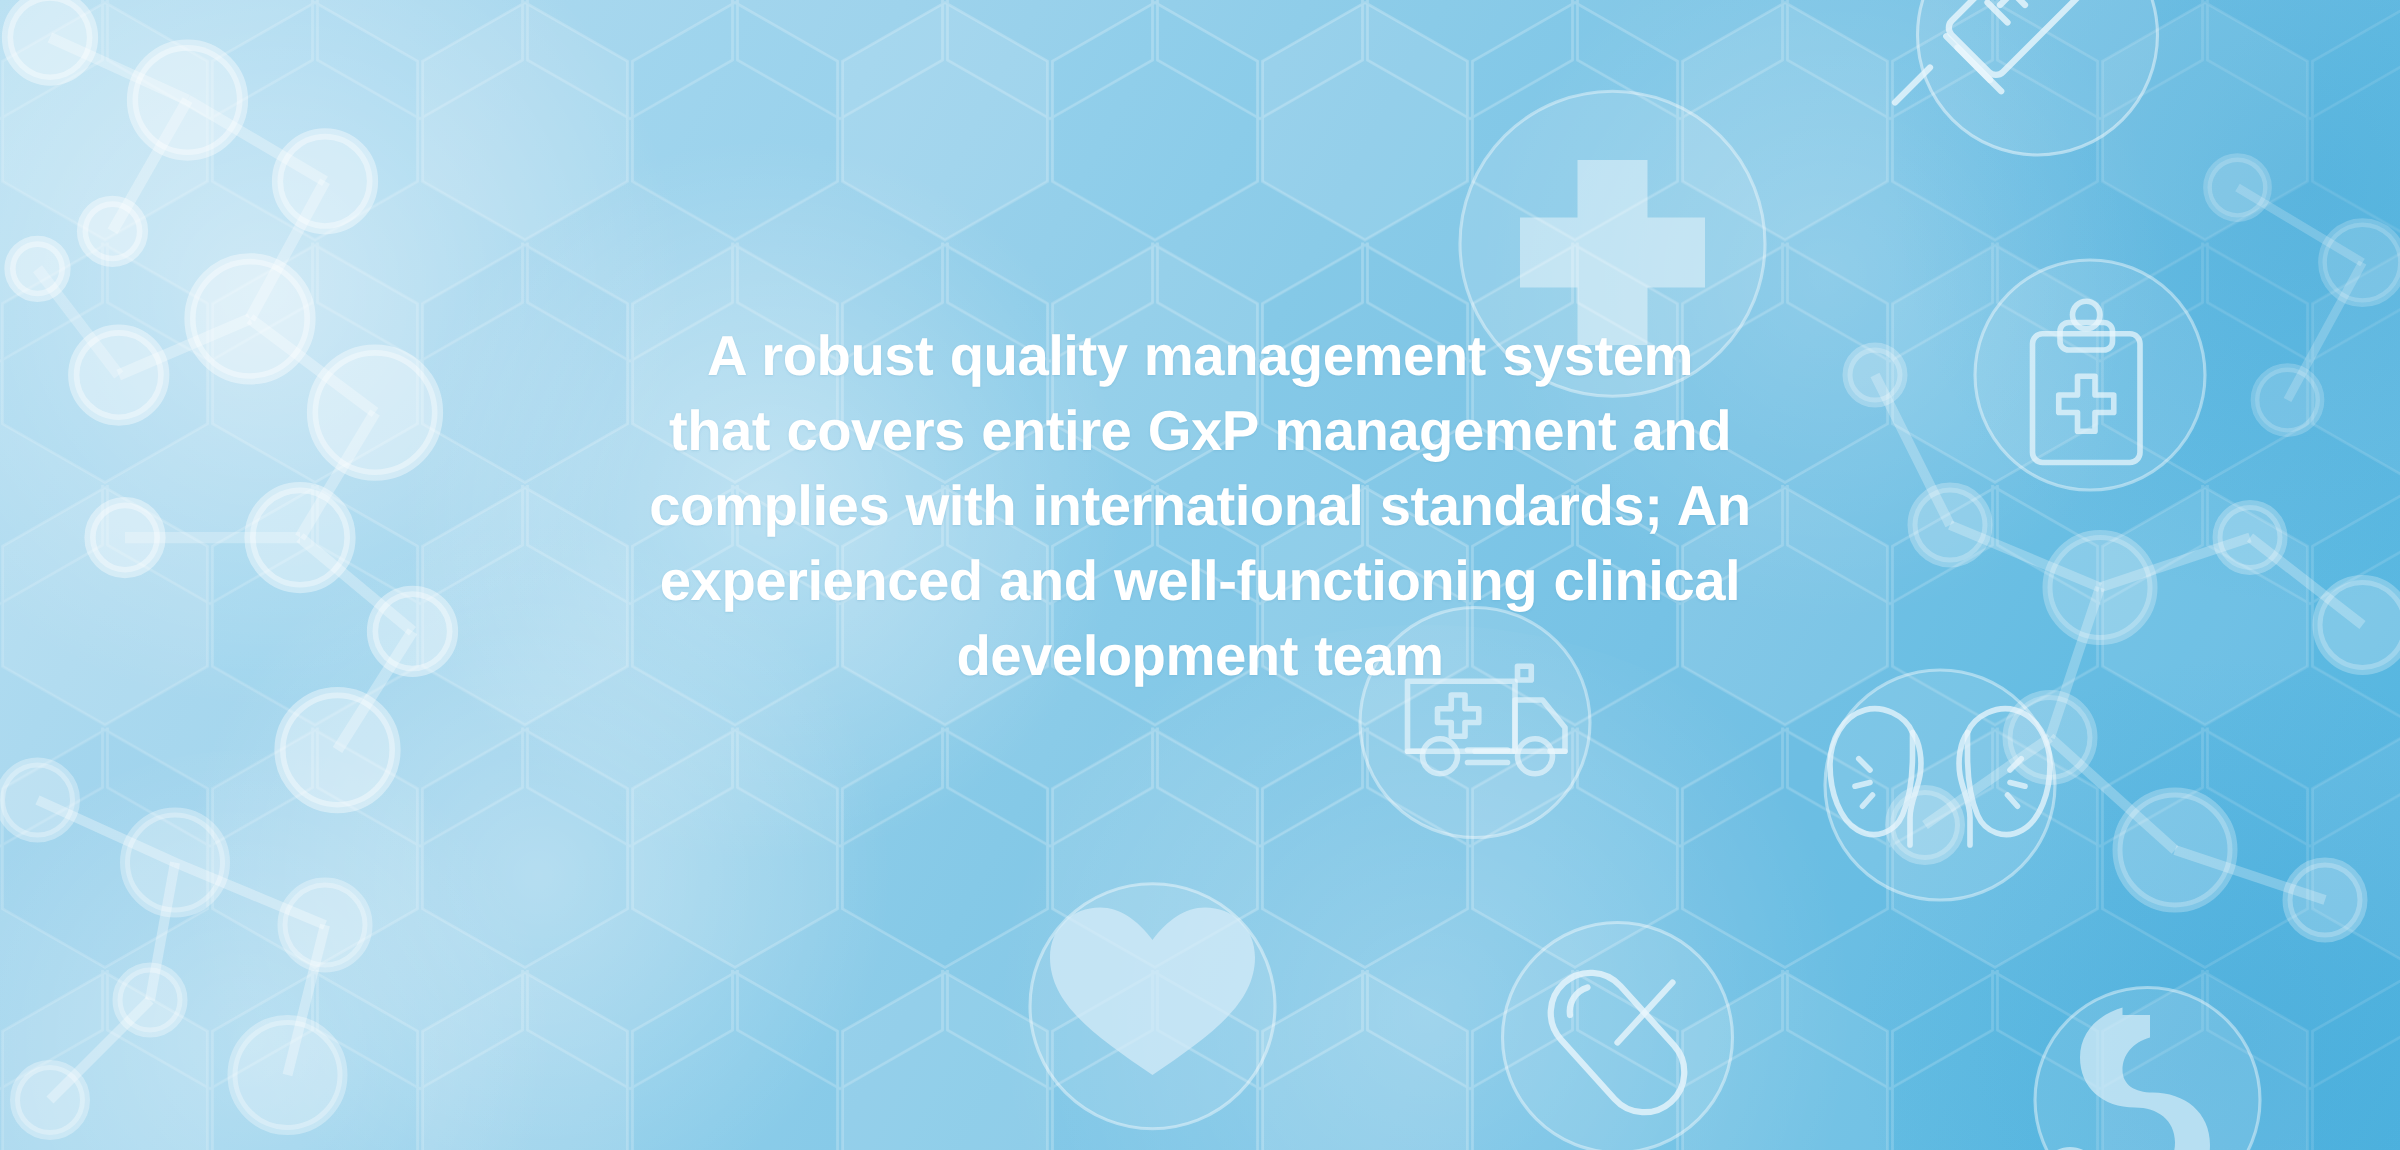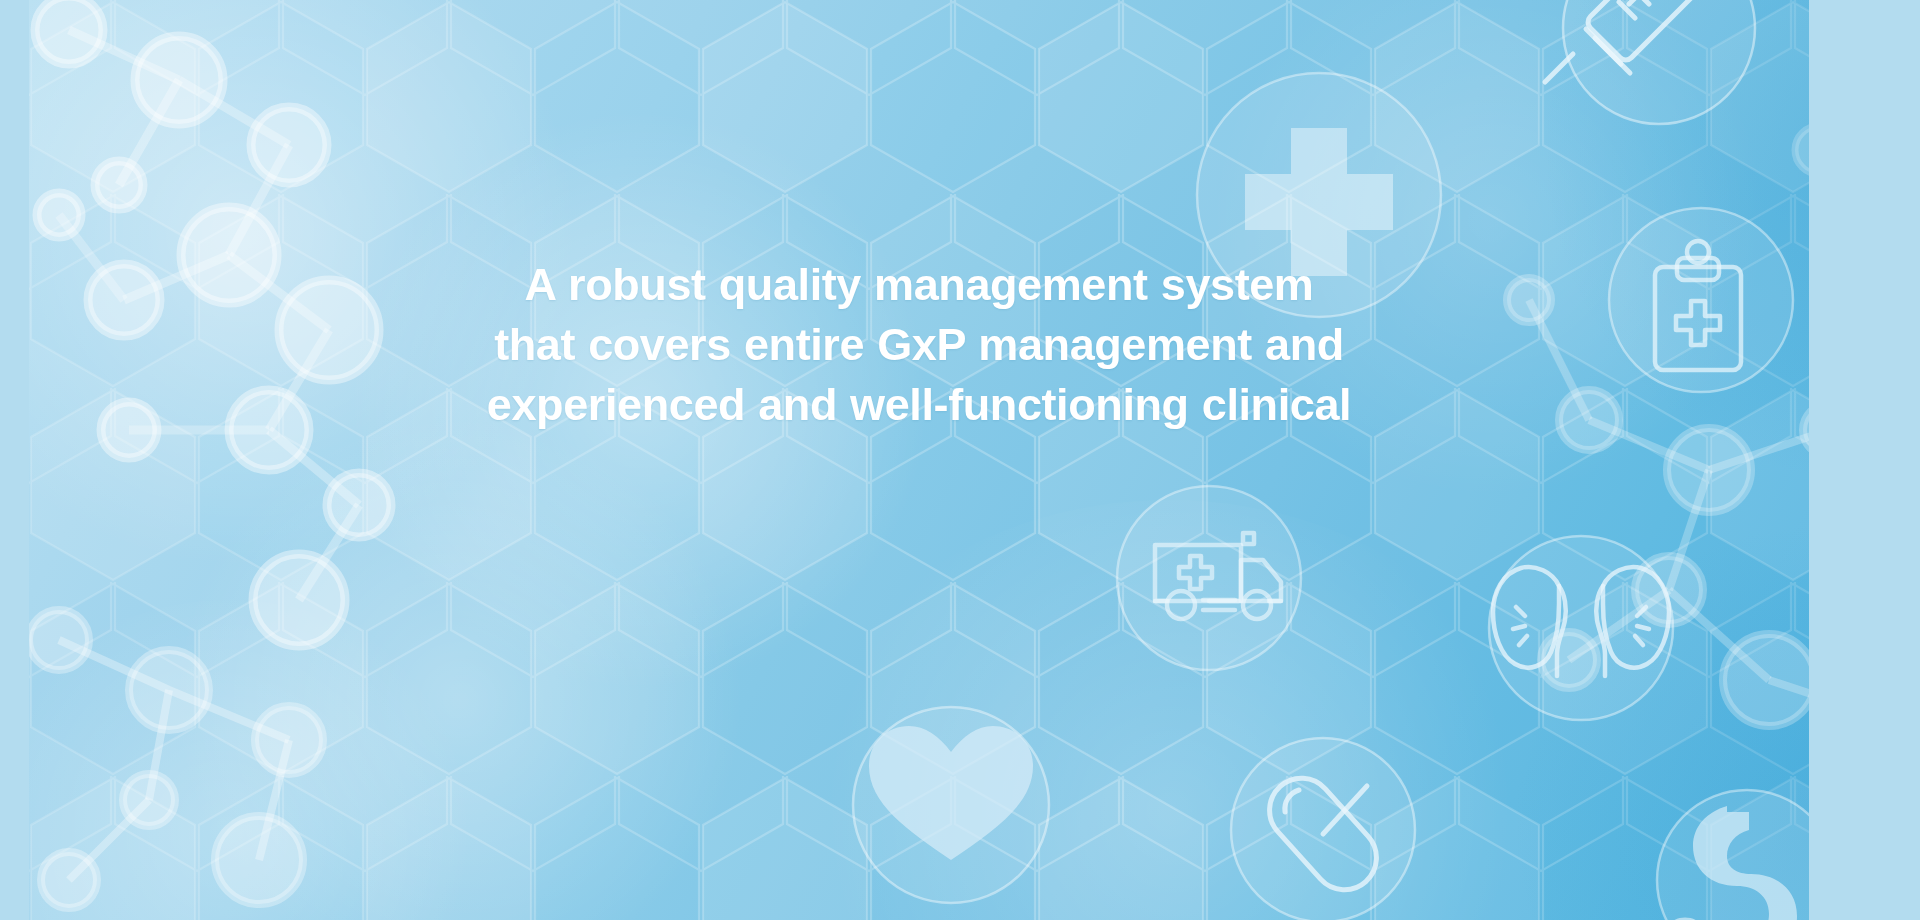--- a/index.html
+++ b/index.html
@@ -4,33 +4,32 @@
 <style>
   * { margin:0; padding:0; box-sizing:border-box; }
   html,body { width:1920px; height:920px; overflow:hidden; }
   body {
     font-family:"Liberation Sans", sans-serif;
     background:#b3dcef;
   }
 
   #banner {
     position:relative;
-    width:1780px;
+    width:1920px;
     height:920px;
     overflow:hidden;
     background:
       linear-gradient(118deg,
         #b9e0f2 0%,
         #abd9ef 14%,
         #9ed3ec 30%,
         #8acbe8 48%,
         #79c3e5 66%,
         #63bbe2 84%,
         #51b3df 100%);
-    margin-left: 29px;
   }
 
   
   .bloom { position:absolute; border-radius:50%; pointer-events:none; }
   .bloom.b1 { left:-140px; top:-120px; width:700px; height:700px;
     background:radial-gradient(circle, rgba(255,255,255,.40) 0%, rgba(255,255,255,0) 68%); }
   .bloom.b2 { left:300px; top:90px; width:620px; height:620px;
     background:radial-gradient(circle, rgba(255,255,255,.34) 0%, rgba(255,255,255,0) 66%); }
   .bloom.b3 { left:120px; top:420px; width:620px; height:560px;
     background:radial-gradient(circle, rgba(255,255,255,.30) 0%, rgba(255,255,255,0) 68%); }
@@ -294,17 +293,19 @@
                c0 -18 -14 -28 -32 -28
                c-26 0 -44 -16 -44 -40
                c0 -20 14 -34 34 -40 z" fill="#d6ecf8" fill-opacity="0.70"></path>
     </g>
   </svg>
 
   <div id="headline-block">
     <h1 id="headline">
       <span class="ln">A robust quality management system</span>
       <span class="ln">that covers entire GxP management and</span>
+      <span class="ln">complies with international standards; An</span>
       <span class="ln">experienced and well-functioning clinical</span>
+      <span class="ln">development team</span>
     </h1>
   </div>
 
 </div>
 
 </body></html>

